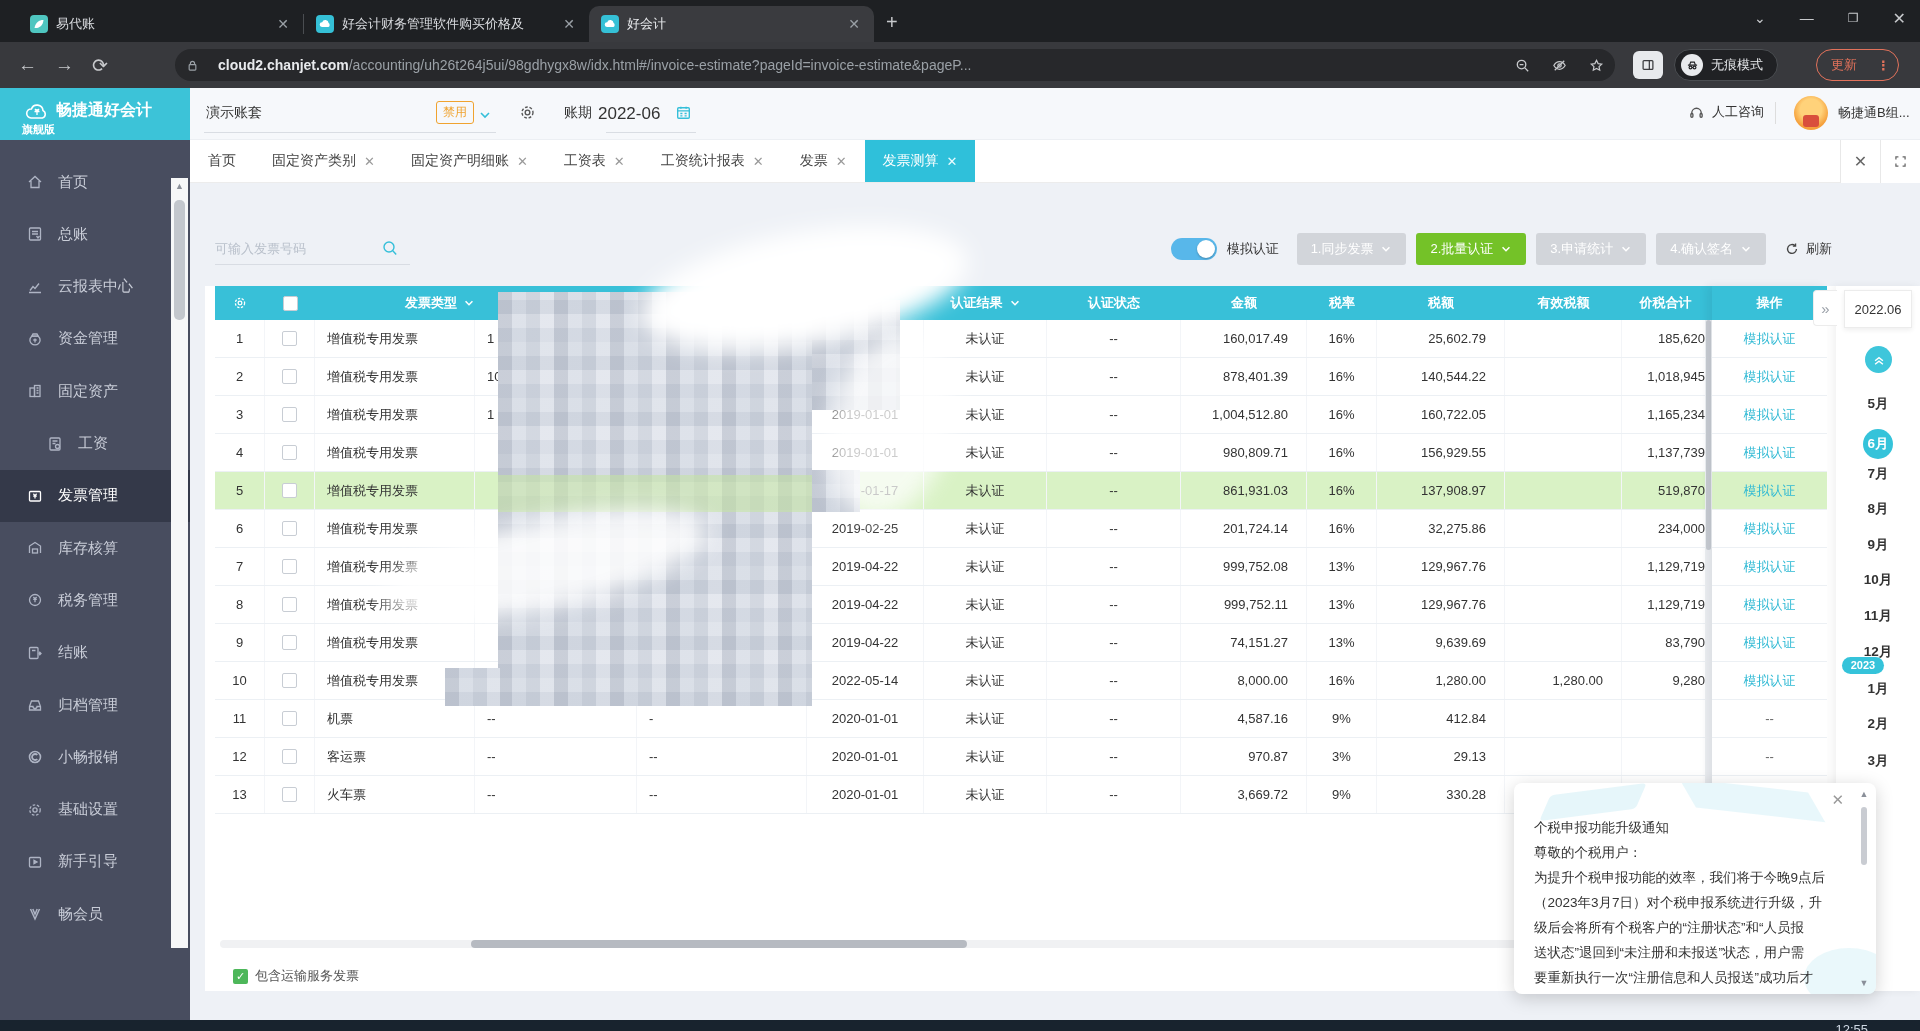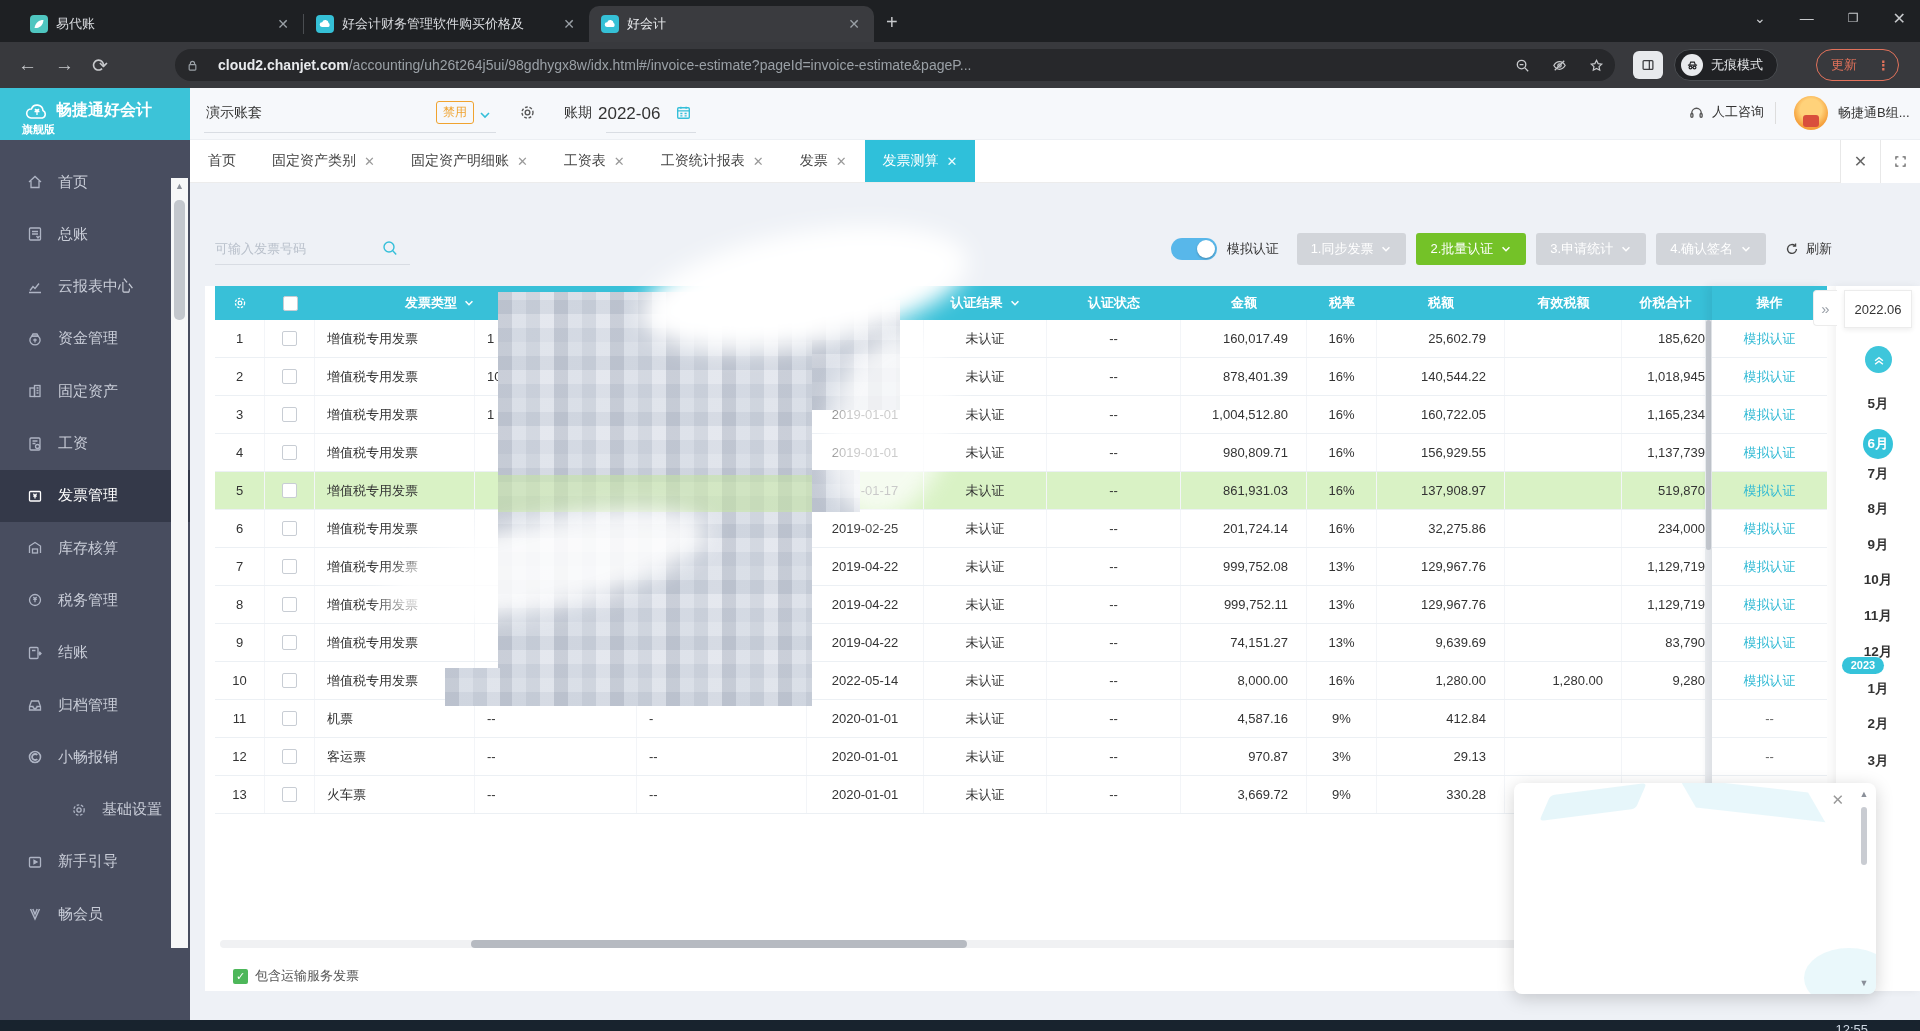--- a/index.html
+++ b/index.html
@@ -293,21 +293,21 @@
       <div class="sitem" style="top: 277.2px;">
         <span class="ic">
           <svg width="18" height="18" viewBox="0 0 18 18" fill="none" stroke="currentColor" stroke-width="1.3">
             <rect x="4" y="6" width="4.5" height="8.5"></rect>
             <rect x="8.5" y="3.5" width="5.5" height="11"></rect>
             <path d="M10.5 6h2M10.5 8.5h2M10.5 11h2"></path>
           </svg>
         </span>
         <span>固定资产</span>
       </div>
-      <div class="sitem" style="top: 329.5px;">
+      <div class="sitem" style="top: 329.5px; margin-left: 20px;">
         <span class="ic">
           <svg width="18" height="18" viewBox="0 0 18 18" fill="none" stroke="currentColor" stroke-width="1.3">
             <rect x="4" y="3" width="10" height="12" rx="1"></rect>
             <path d="M6.5 6h5M6.5 8.5h3"></path>
             <circle cx="11.5" cy="11.5" r="2"></circle>
           </svg>
         </span>
         <span>工资</span>
       </div>
       <div class="sitem active" style="top: 381.8px;">
@@ -356,21 +356,21 @@
       </div>
       <div class="sitem" style="top: 643.3px;">
         <span class="ic">
           <svg width="18" height="18" viewBox="0 0 18 18" fill="none" stroke="currentColor" stroke-width="1.6">
             <circle cx="9" cy="9" r="5.5"></circle>
             <path d="M11.3 7a3 3 0 1 0 0 4" stroke-width="1.8"></path>
           </svg>
         </span>
         <span>小畅报销</span>
       </div>
-      <div class="sitem" style="top: 695.6px; padding-left: 44px;">
+      <div class="sitem" style="top: 695.6px;">
         <span class="ic">
           <svg width="18" height="18" viewBox="0 0 18 18" fill="none" stroke="currentColor" stroke-width="1.3">
             <circle cx="9" cy="9" r="2.1"></circle>
             <circle cx="9" cy="9" r="5.2" stroke-dasharray="2.6 1.7"></circle>
           </svg>
         </span>
         <span>基础设置</span>
       </div>
       <div class="sitem" style="top: 747.9px; align-items: center;">
         <span class="ic">
@@ -878,20 +878,29 @@
       <div class="mitem" style="top: 429px;">2月</div>
       <div class="mitem" style="top: 466px;">3月</div>
     </div>
 </div>
 
 <div id="notif">
   <div class="deco1"></div>
   <div class="deco2"></div>
   <div class="deco3"></div>
   <div class="x">✕</div>
+  <div id="nlines">
+      <div>个税申报功能升级通知</div>
+      <div>尊敬的个税用户：</div>
+      <div>为提升个税申报功能的效率，我们将于今晚9点后</div>
+      <div>（2023年3月7日）对个税申报系统进行升级，升</div>
+      <div>级后会将所有个税客户的“注册状态”和“人员报</div>
+      <div>送状态”退回到“未注册和未报送”状态，用户需</div>
+      <div>要重新执行一次“注册信息和人员报送”成功后才</div>
+    </div>
   <div id="nscroll">
     <div class="a">▲</div>
     <div class="thumb"></div>
     <div class="ad">▼</div>
   </div>
 </div>
 
 <div id="taskbar">
   <span class="clock">12:55</span>
 </div>

